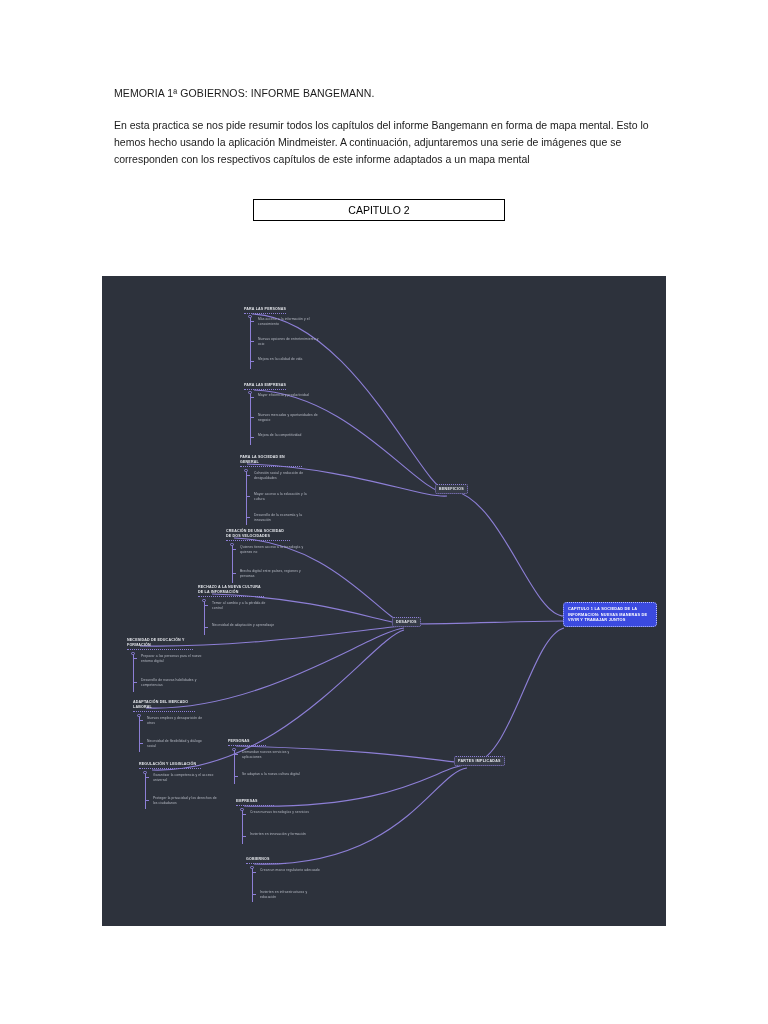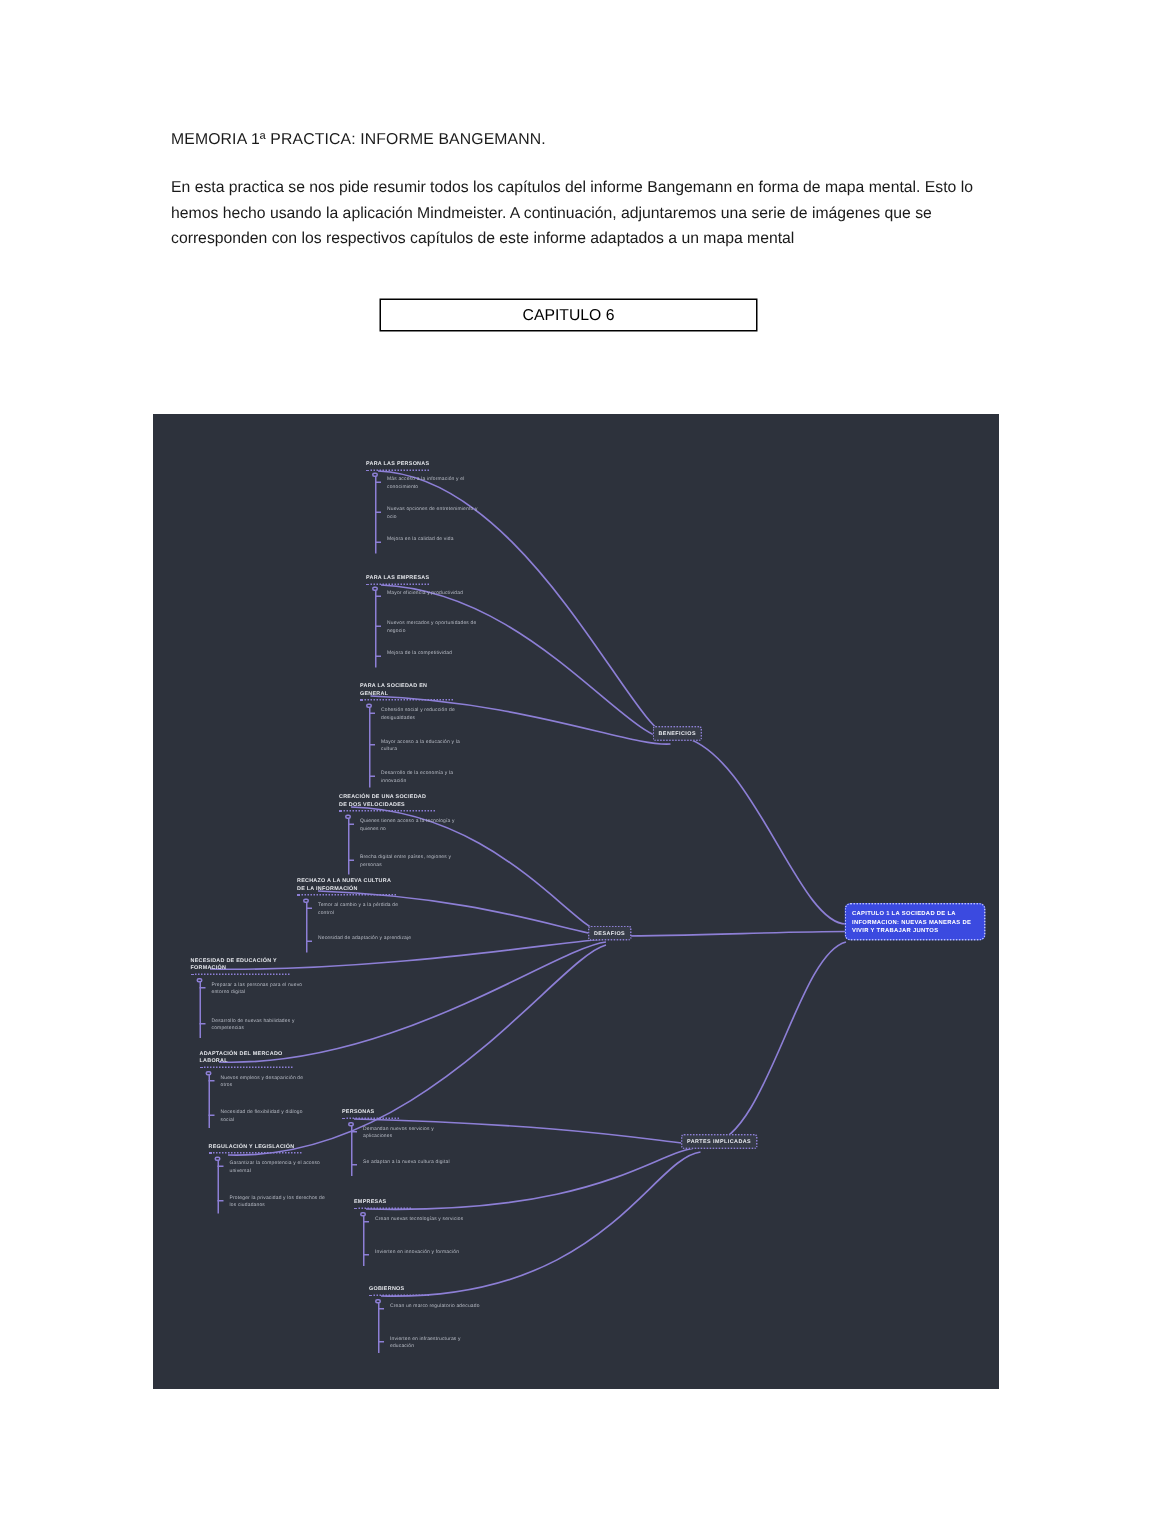--- a/index.html
+++ b/index.html
@@ -79,26 +79,26 @@
   .tick {
     position:absolute; left:0px; width:4px; height:0;
     border-top:1px solid #8d7fd6;
   }
 </style>
 </head>
 <body>
 
 <div class="page">
 
-  <div class="doc-title">MEMORIA 1ª PRACTICA: INFORME BANGEMANN.</div>
+  <div class="doc-title">MEMORIA 1ª GOBIERNOS: INFORME BANGEMANN.</div>
 
   <div class="doc-para">En esta practica se nos pide resumir todos los capítulos del informe Bangemann en forma de mapa mental. Esto lo hemos hecho usando la aplicación Mindmeister. A continuación, adjuntaremos una serie de imágenes que se corresponden con los respectivos capítulos de este informe adaptados a un mapa mental</div>
 
   <div class="chapter-box">
-    <span>CAPITULO 6</span>
+    <span>CAPITULO 2</span>
   </div>
 
   <div class="map">
 
     <svg class="links" viewBox="0 0 564 650" preserveAspectRatio="none">
       <g stroke="#8d7fd6" fill="none" stroke-width="1.1">
 
         <path d="M462 340 C 430 340 400 225 352 215"></path>
         <path d="M462 345 C 420 345 360 348 310 348"></path>
         <path d="M462 352 C 430 360 410 480 372 487"></path>

